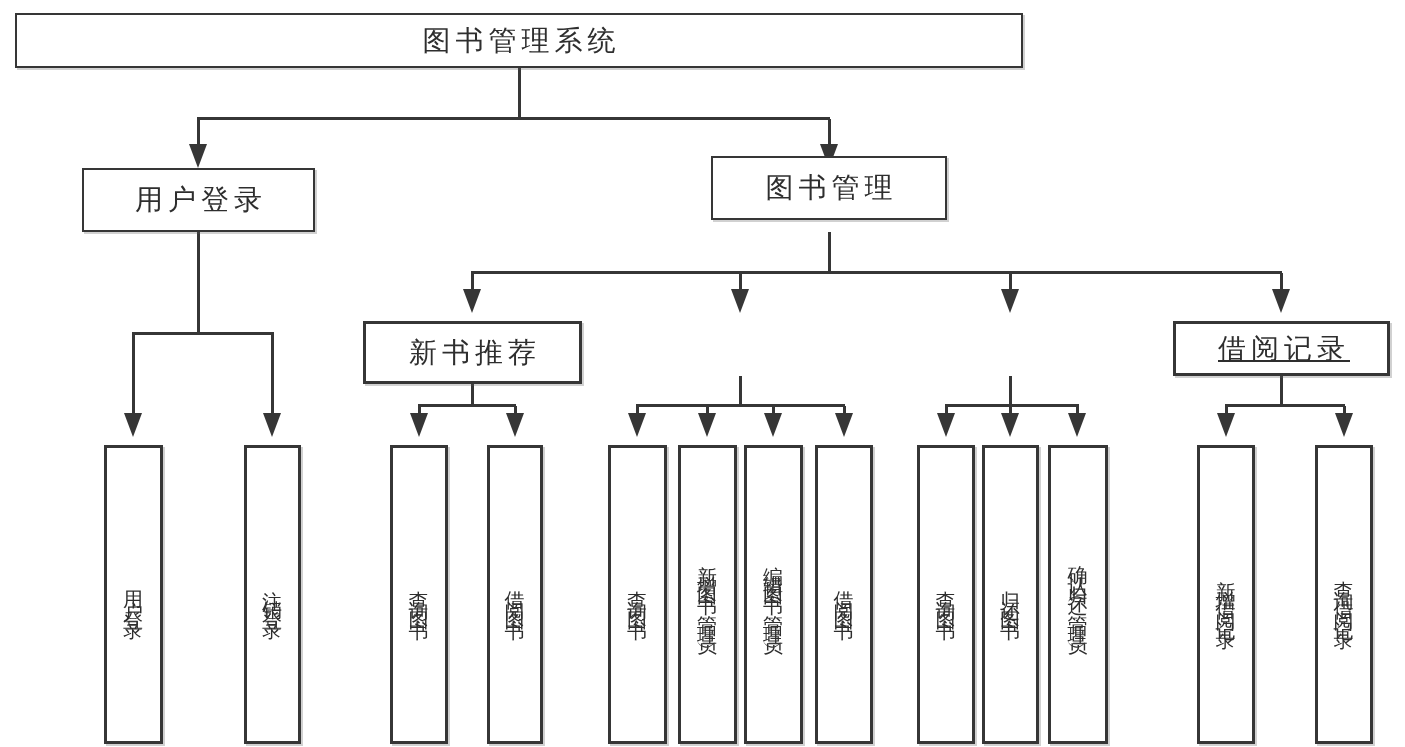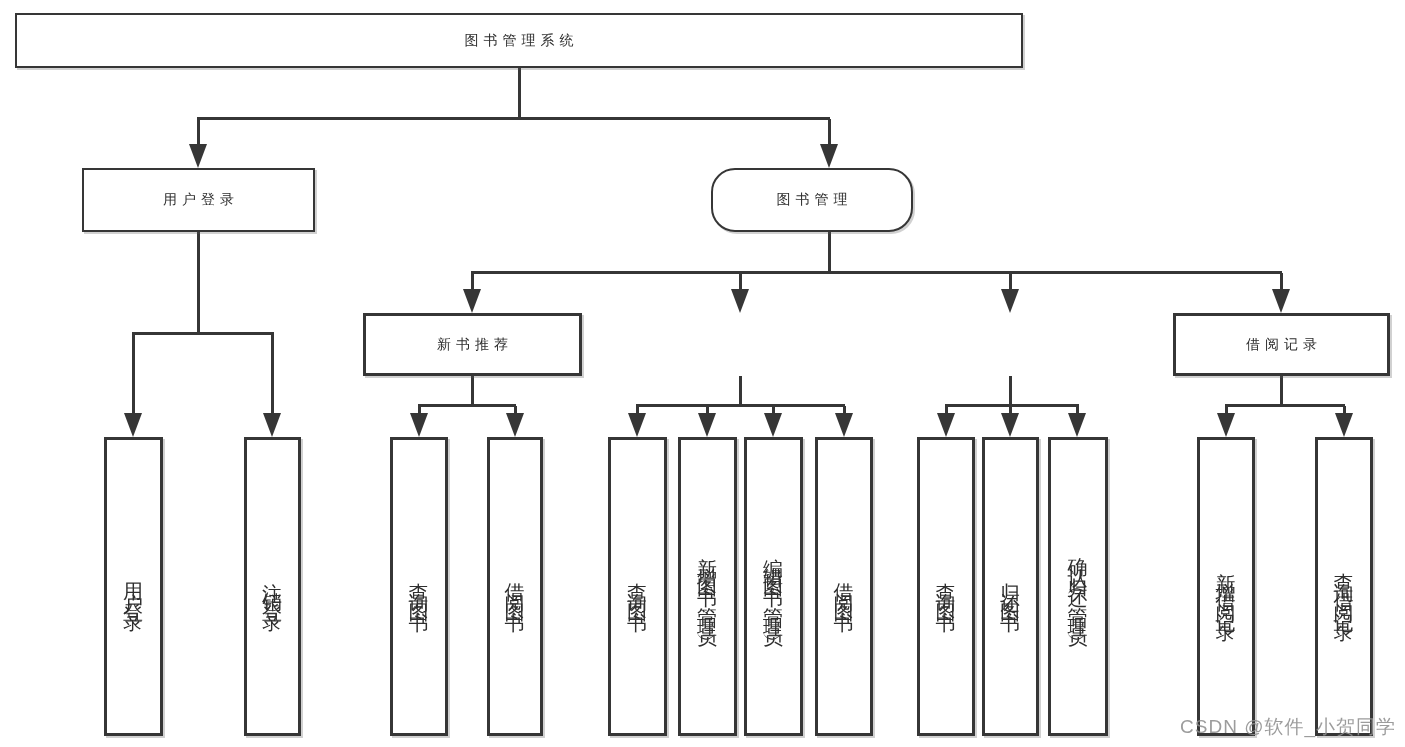--- a/index.html
+++ b/index.html
@@ -8,22 +8,22 @@
     font-family:"Liberation Sans","DejaVu Sans",sans-serif;color:var(--text,#2e2e2e);
     overflow:hidden;
   }
   .box{
     position:absolute;box-sizing:border-box;background:var(--box-background,#fff);
     border:2px solid var(--box-border,#363636);
     display:flex;align-items:center;justify-content:center;
     box-shadow:2px 2px 0 rgba(90,90,90,.28);
     z-index:2;
   }
-  .box.thick{border-width:3px;}
-  .hlabel{font-size:14px;letter-spacing:5px;text-indent:5px;white-space:nowrap;}
+  .box.thick{border-width:3px;margin-top:8px;}
+  .hlabel{font-size:28px;letter-spacing:5px;text-indent:5px;white-space:nowrap;}
   .vlabel{
     writing-mode:vertical-rl;text-orientation:mixed;
     font-size:20px;letter-spacing:10px;line-height:1;white-space:nowrap;
   }
   .vline,.hline{position:absolute;background:var(--line,#363636);z-index:1;}
   .vline{width:3px;}
   .hline{height:3px;}
   .arrowhead{
     position:absolute;width:0;height:0;z-index:1;
     border-left:9px solid transparent;border-right:9px solid transparent;
@@ -47,21 +47,21 @@
   <div class="vline" style="left:518px;top:68px;height:49px;"></div>
   <div class="hline" style="left:197px;top:117px;width:633px;"></div>
   <div class="vline" style="left:197px;top:119px;height:27px;"></div>
   <div class="arrowhead" style="left:189px;top:144px;"></div>
   <div class="vline" style="left:828px;top:119px;height:27px;"></div>
   <div class="arrowhead" style="left:820px;top:144px;"></div>
 
   <div class="box" style="left:82px;top:168px;width:233px;height:64px;">
     <span class="hlabel">用户登录</span>
   </div>
-  <div class="box" style="left:711px;top:168px;width:202px;height:64px;border-radius:24px;">
+  <div class="box" style="left:711px;top:156px;width:236px;height:64px;">
     <span class="hlabel">图书管理</span>
   </div>
 
   <div class="vline" style="left:197px;top:232px;height:102px;"></div>
   <div class="hline" style="left:132px;top:332px;width:142px;"></div>
   <div class="vline" style="left:132px;top:334px;height:80px;"></div>
   <div class="arrowhead" style="left:124px;top:413px;"></div>
   <div class="vline" style="left:271px;top:334px;height:80px;"></div>
   <div class="arrowhead" style="left:263px;top:413px;"></div>
 
@@ -72,21 +72,21 @@
   <div class="vline" style="left:739px;top:273px;height:17px;"></div>
   <div class="arrowhead" style="left:731px;top:289px;"></div>
   <div class="vline" style="left:1009px;top:273px;height:17px;"></div>
   <div class="arrowhead" style="left:1001px;top:289px;"></div>
   <div class="vline" style="left:1280px;top:273px;height:17px;"></div>
   <div class="arrowhead" style="left:1272px;top:289px;"></div>
 
   <div class="box thick" style="left:363px;top:313px;width:219px;height:63px;">
     <span class="hlabel">新书推荐</span>
   </div>
-  <div class="box thick" style="left:1173px;top:313px;width:217px;height:63px;">
+  <div class="box thick" style="left:1173px;top:313px;width:217px;height:55px;text-decoration:underline;">
     <span class="hlabel">借阅记录</span>
   </div>
 
   <div class="vline" style="left:471px;top:376px;height:30px;"></div>
   <div class="hline" style="left:418px;top:404px;width:98px;"></div>
   <div class="vline" style="left:418px;top:406px;height:8px;"></div>
   <div class="arrowhead" style="left:410px;top:413px;"></div>
   <div class="vline" style="left:514px;top:406px;height:8px;"></div>
   <div class="arrowhead" style="left:506px;top:413px;"></div>
 
@@ -154,15 +154,14 @@
     <span class="vlabel">确认归还（管理员）</span>
   </div>
 
   <div class="box thick" style="left:1197px;top:437px;width:58px;height:299px;">
     <span class="vlabel">新增借阅记录</span>
   </div>
   <div class="box thick" style="left:1315px;top:437px;width:58px;height:299px;">
     <span class="vlabel">查询借阅记录</span>
   </div>
 
-  <div class="watermark">CSDN @软件_小贺同学</div>
 
 </div>
 
 </body></html>

